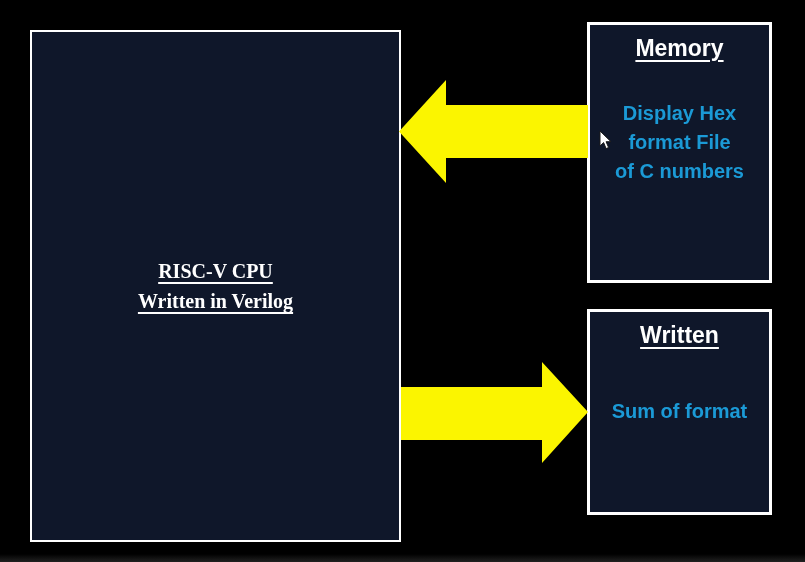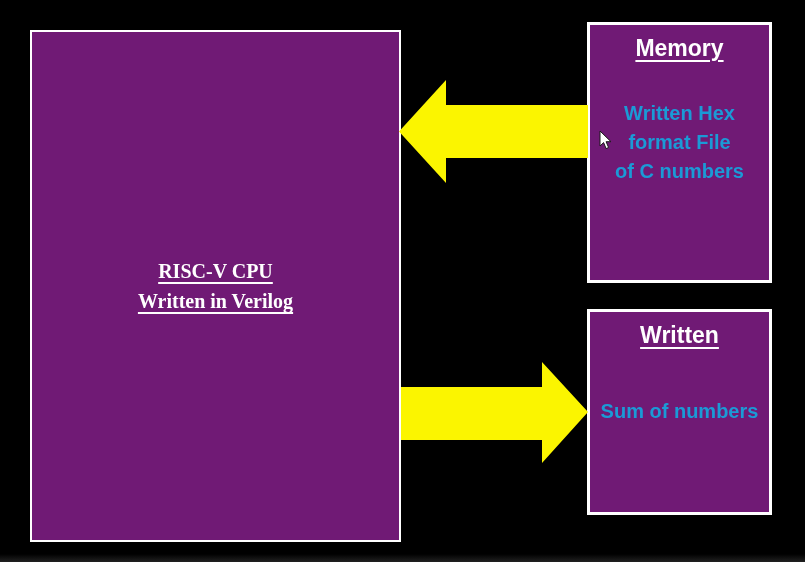--- a/index.html
+++ b/index.html
@@ -9,21 +9,21 @@
   }
   .stage {
     position: relative;
     width: 805px;
     height: 562px;
     background: #000000;
     overflow: hidden;
   }
   .box {
     position: absolute;
-    background: #701a75;
+    background: #0f172a;
     border: 3px solid #ffffff;
     box-sizing: border-box;
   }
   .cpu-box {
     left: 30px; top: 30px;
     width: 371px; height: 512px;
     border-width: 2px;
     display: flex;
     flex-direction: column;
     align-items: center;
@@ -96,30 +96,30 @@
 <div class="stage">
 
   <div class="box cpu-box">
     <div class="cpu-line">RISC-V CPU</div>
     <div class="cpu-line">Written in Verilog</div>
   </div>
 
   <div class="box mem-box">
     <div class="box-title">Memory</div>
     <div class="body-block mem-body">
-      <div class="body-line">Written Hex</div>
+      <div class="body-line">Display Hex</div>
       <div class="body-line">format File</div>
       <div class="body-line">of C numbers</div>
     </div>
   </div>
 
   <div class="box disp-box">
     <div class="box-title">Written</div>
     <div class="body-block disp-body">
-      <div class="body-line">Sum of numbers</div>
+      <div class="body-line">Sum of format</div>
     </div>
   </div>
 
   <svg class="arrow-layer" viewBox="0 0 805 562">
     <polygon points="588,105 446,105 446,80 399,131.5 446,183 446,158 588,158" fill="#fbf500"></polygon>
     <polygon points="401,387 542,387 542,362 588,412 542,463 542,440 401,440" fill="#fbf500"></polygon>
   </svg>
 
   <svg class="cursor" viewBox="0 0 14 21">
     <polygon points="1,1 1,16 4.6,12.6 7.1,18.6 9.6,17.5 7.1,11.7 12,11.7" fill="#ffffff" stroke="#1a1a1a" stroke-width="1"></polygon>

